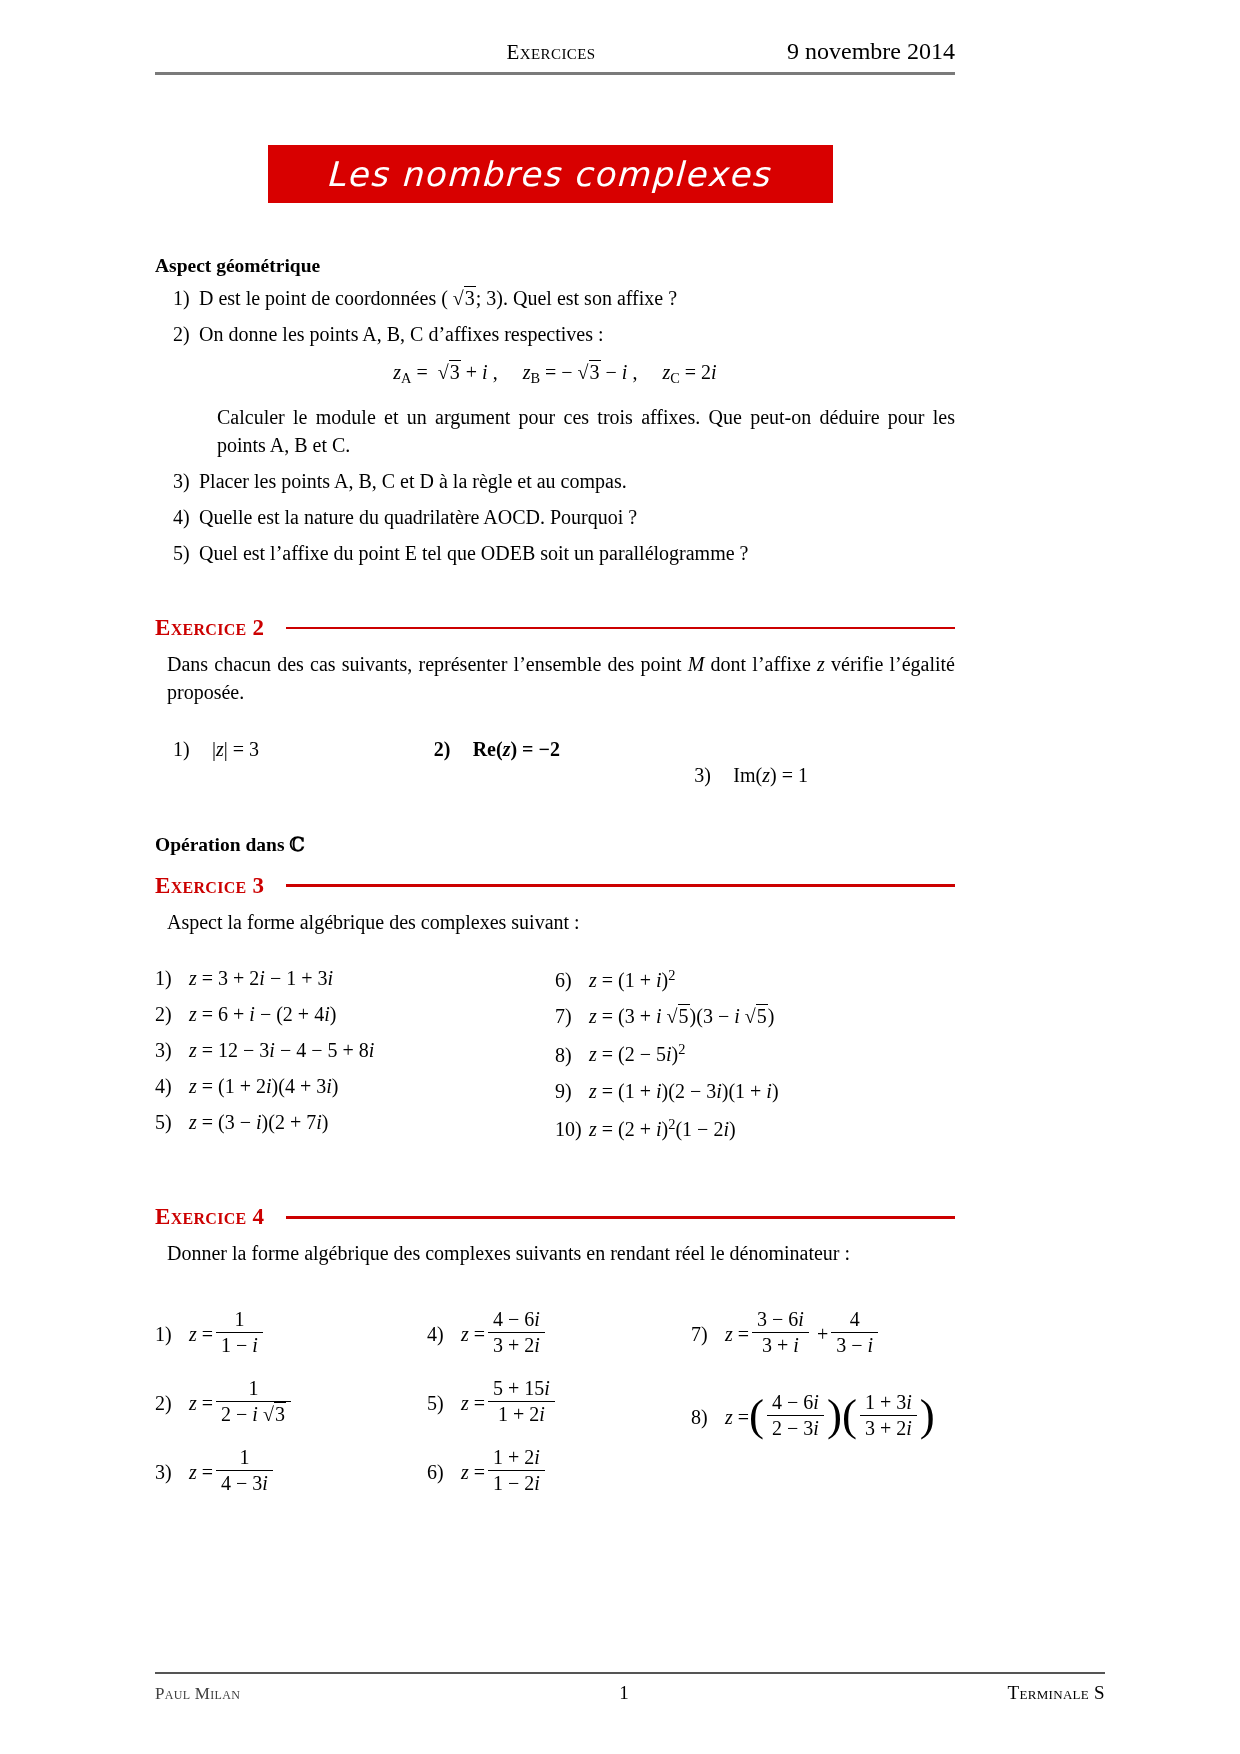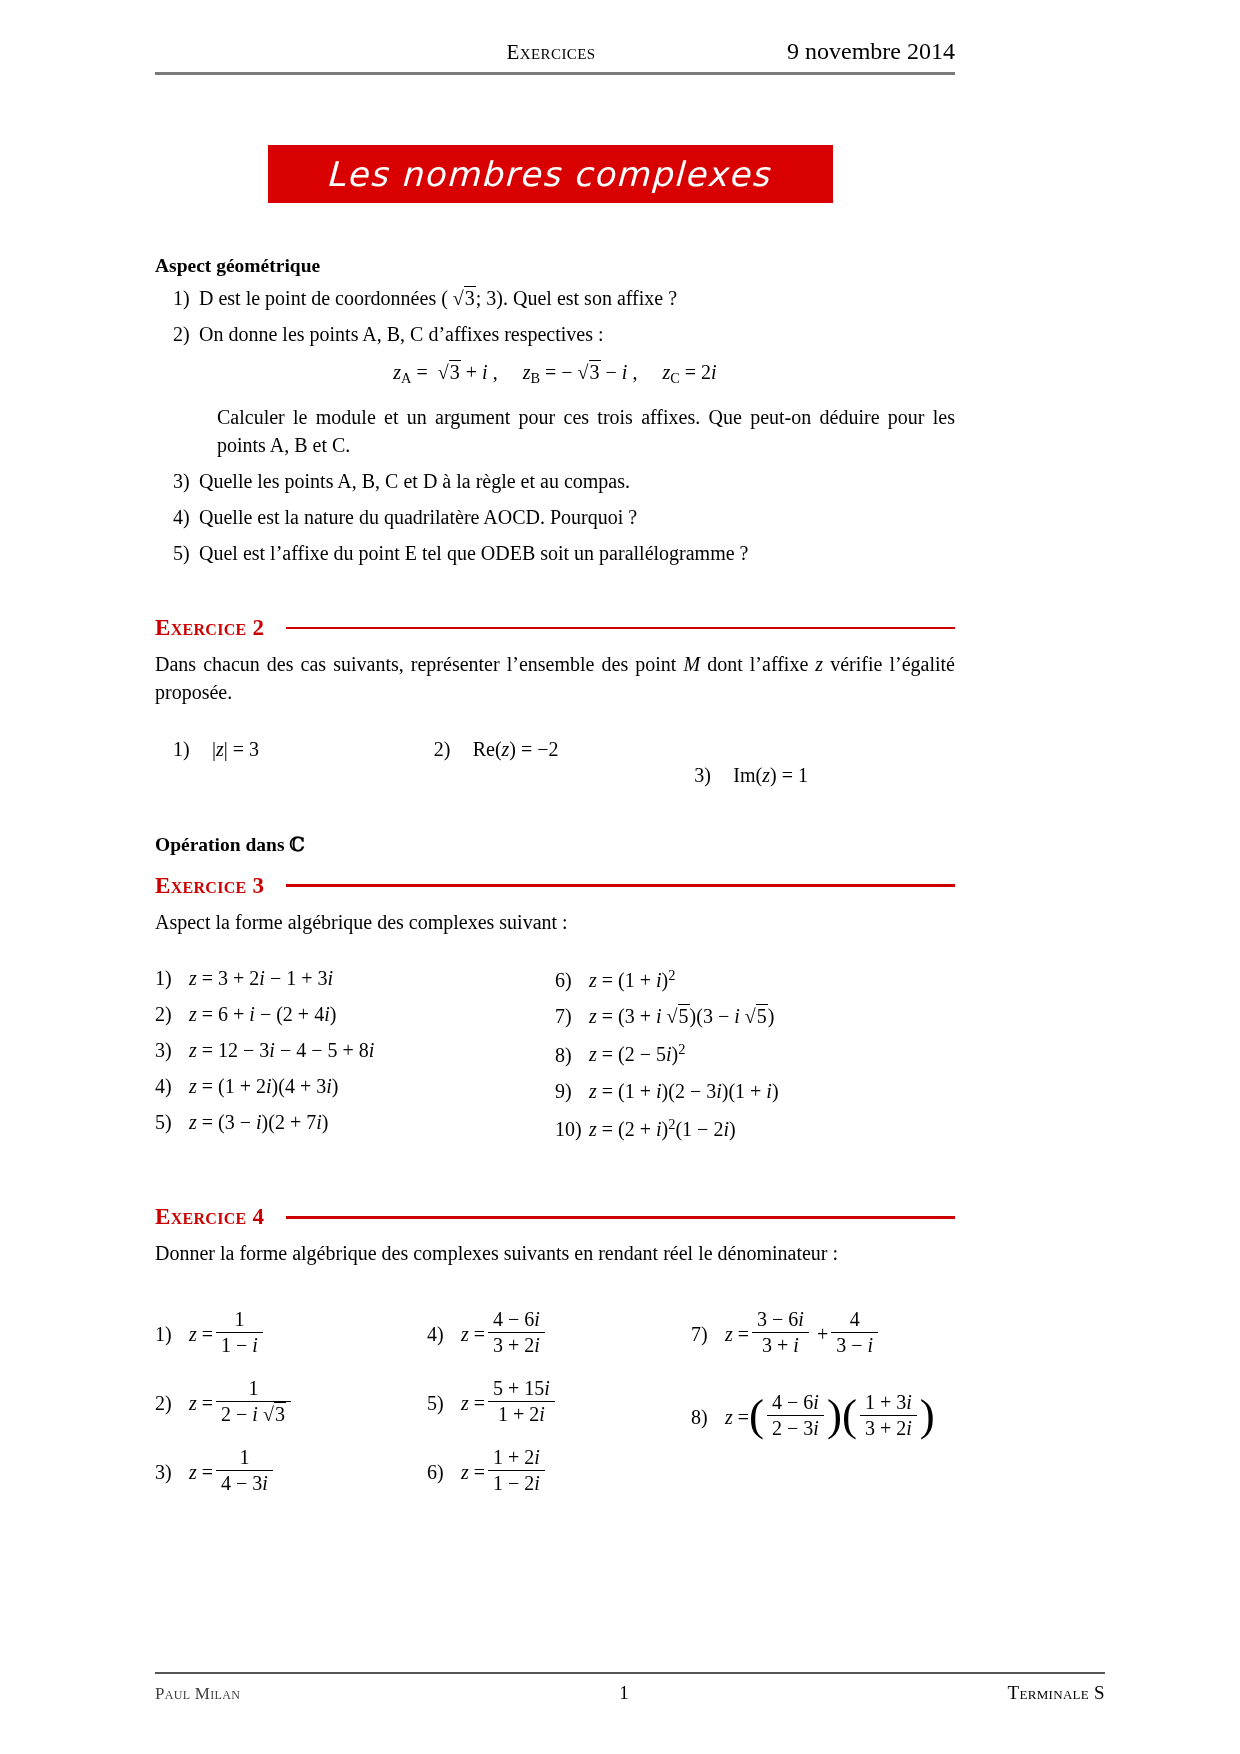--- a/index.html
+++ b/index.html
@@ -99,21 +99,21 @@
   }
   .ex-rule {
     flex: 1;
     height: 2.5px;
     background: #cc0000;
     margin-left: 22px;
   }
   .para {
     font-size: 20px;
     line-height: 1.42;
-    margin: 9px 0 0 0;
+    margin: 9px 0 0 12px;
     text-align: justify;
   }
   .ol {
     margin: 6px 0 0 0;
     padding: 0;
     list-style: none;
   }
   .ol li {
     font-size: 20px;
     line-height: 1.5;
@@ -276,21 +276,21 @@
       <span class="nb"><span class="mi">z</span><span class="sub">B</span> = − <span class="sqrt"><span class="rad">√</span><span class="rand">3</span></span> − <span class="mi">i</span> ,</span>
       &nbsp;&nbsp;&nbsp;
       <span class="nb"><span class="mi">z</span><span class="sub">C</span> = 2<span class="mi">i</span></span>
     </div>
 
     <div class="sub-para">Calculer le module et un argument pour ces trois affixes. Que peut-on déduire pour les points A, B et C.</div>
 
     <ul class="ol">
       <li>
         <span class="num">3)</span>
-        <span>Quelle les points A, B, C et D à la règle et au compas.</span>
+        <span>Placer les points A, B, C et D à la règle et au compas.</span>
       </li>
       <li>
         <span class="num">4)</span>
         <span>Quelle est la nature du quadrilatère AOCD. Pourquoi ?</span>
       </li>
       <li>
         <span class="num">5)</span>
         <span>Quel est l’affixe du point E tel que ODEB soit un parallélogramme ?</span>
       </li>
     </ul>
@@ -303,21 +303,21 @@
     </div>
 
     <div class="para">
       Dans chacun des cas suivants, représenter l’ensemble des point <span class="mi">M</span> dont l’affixe <span class="mi">z</span> vérifie l’égalité proposée.
     </div>
 
     <div class="cols3" style="margin-top:18px;">
       <div style="width:33%; padding-left:18px;" class="row-item">
         <span class="num">1)</span>&nbsp;|<span class="mi">z</span>| = 3
       </div>
-      <div style="width:33%;" class="row-item">
+      <div style="width:33%;font-weight:bold;" class="row-item">
         <span class="num">2)</span>&nbsp;Re(<span class="mi">z</span>) = −2
       </div>
       <div style="width:33%;margin-top:39px;" class="row-item">
         <span class="num">3)</span>&nbsp;Im(<span class="mi">z</span>) = 1
       </div>
     </div>
 
     <div class="spacer-md"></div>
     <div class="spacer-sm"></div>
 

